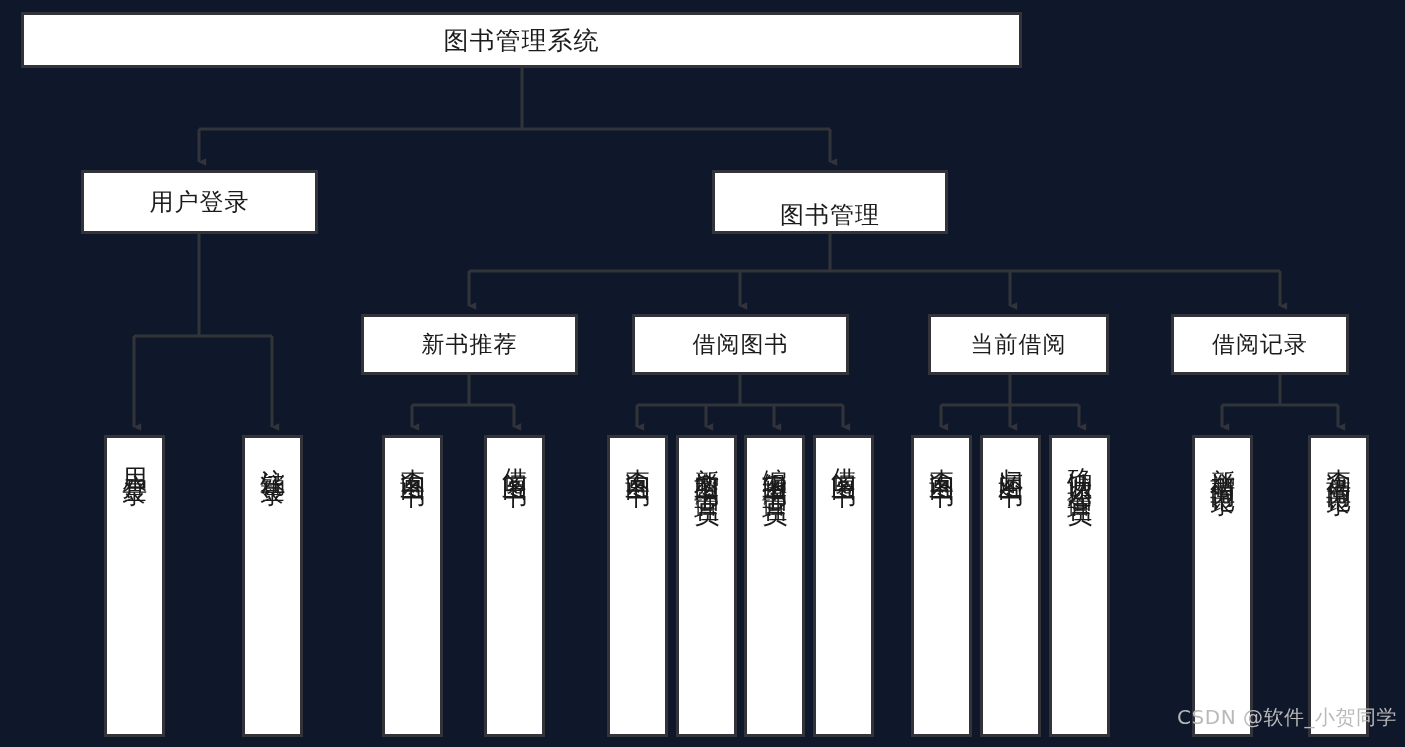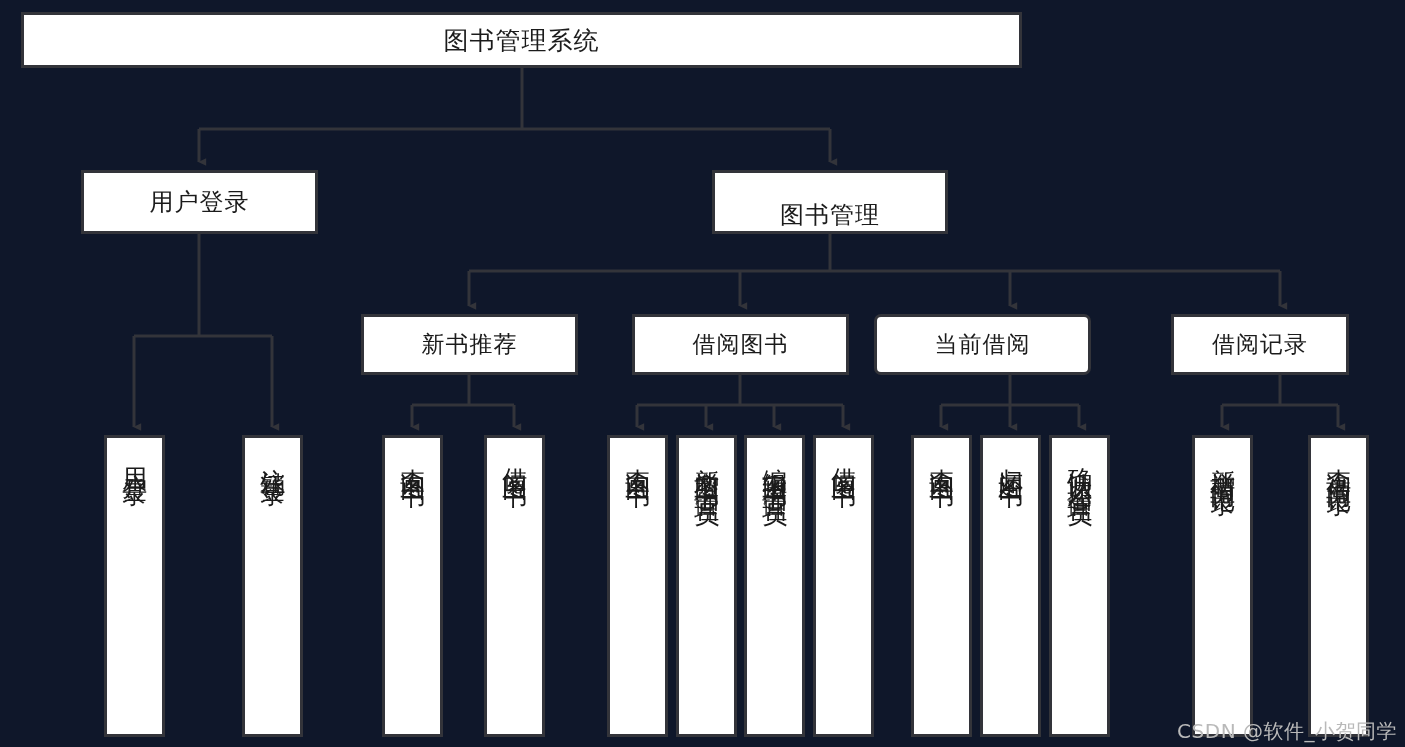--- a/index.html
+++ b/index.html
@@ -55,21 +55,21 @@
     font-size:25px;
     line-height:1.02;
     letter-spacing:5px;
     white-space:nowrap;
   }
 
   
   #watermark{
     position:absolute;
     right:8px;
-    bottom:2px;
+    bottom:16px;
     font-size:20px;
     color:#b9b9b9;
     letter-spacing:0.5px;
     white-space:nowrap;
     user-select:none;
     margin-top:40px;
   }
 </style>
 </head>
 <body>
@@ -141,21 +141,21 @@
   </div>
 
   <div class="node lvl2" style="left:361px;top:314px;width:217px;height:61px;">
     <span class="node-label">新书推荐</span>
   </div>
 
   <div class="node lvl2" style="left:632px;top:314px;width:217px;height:61px;">
     <span class="node-label">借阅图书</span>
   </div>
 
-  <div class="node lvl2" style="left:874px;top:314px;width:217px;height:61px;border-radius:7px;">
+  <div class="node lvl2" style="left:928px;top:314px;width:181px;height:61px;">
     <span class="node-label">当前借阅</span>
   </div>
 
   <div class="node lvl2" style="left:1171px;top:314px;width:178px;height:61px;">
     <span class="node-label">借阅记录</span>
   </div>
 
   <div class="node leaf" style="left:104px;top:435px;width:61px;height:302px;">
     <span class="node-label">用户登录</span>
   </div>

